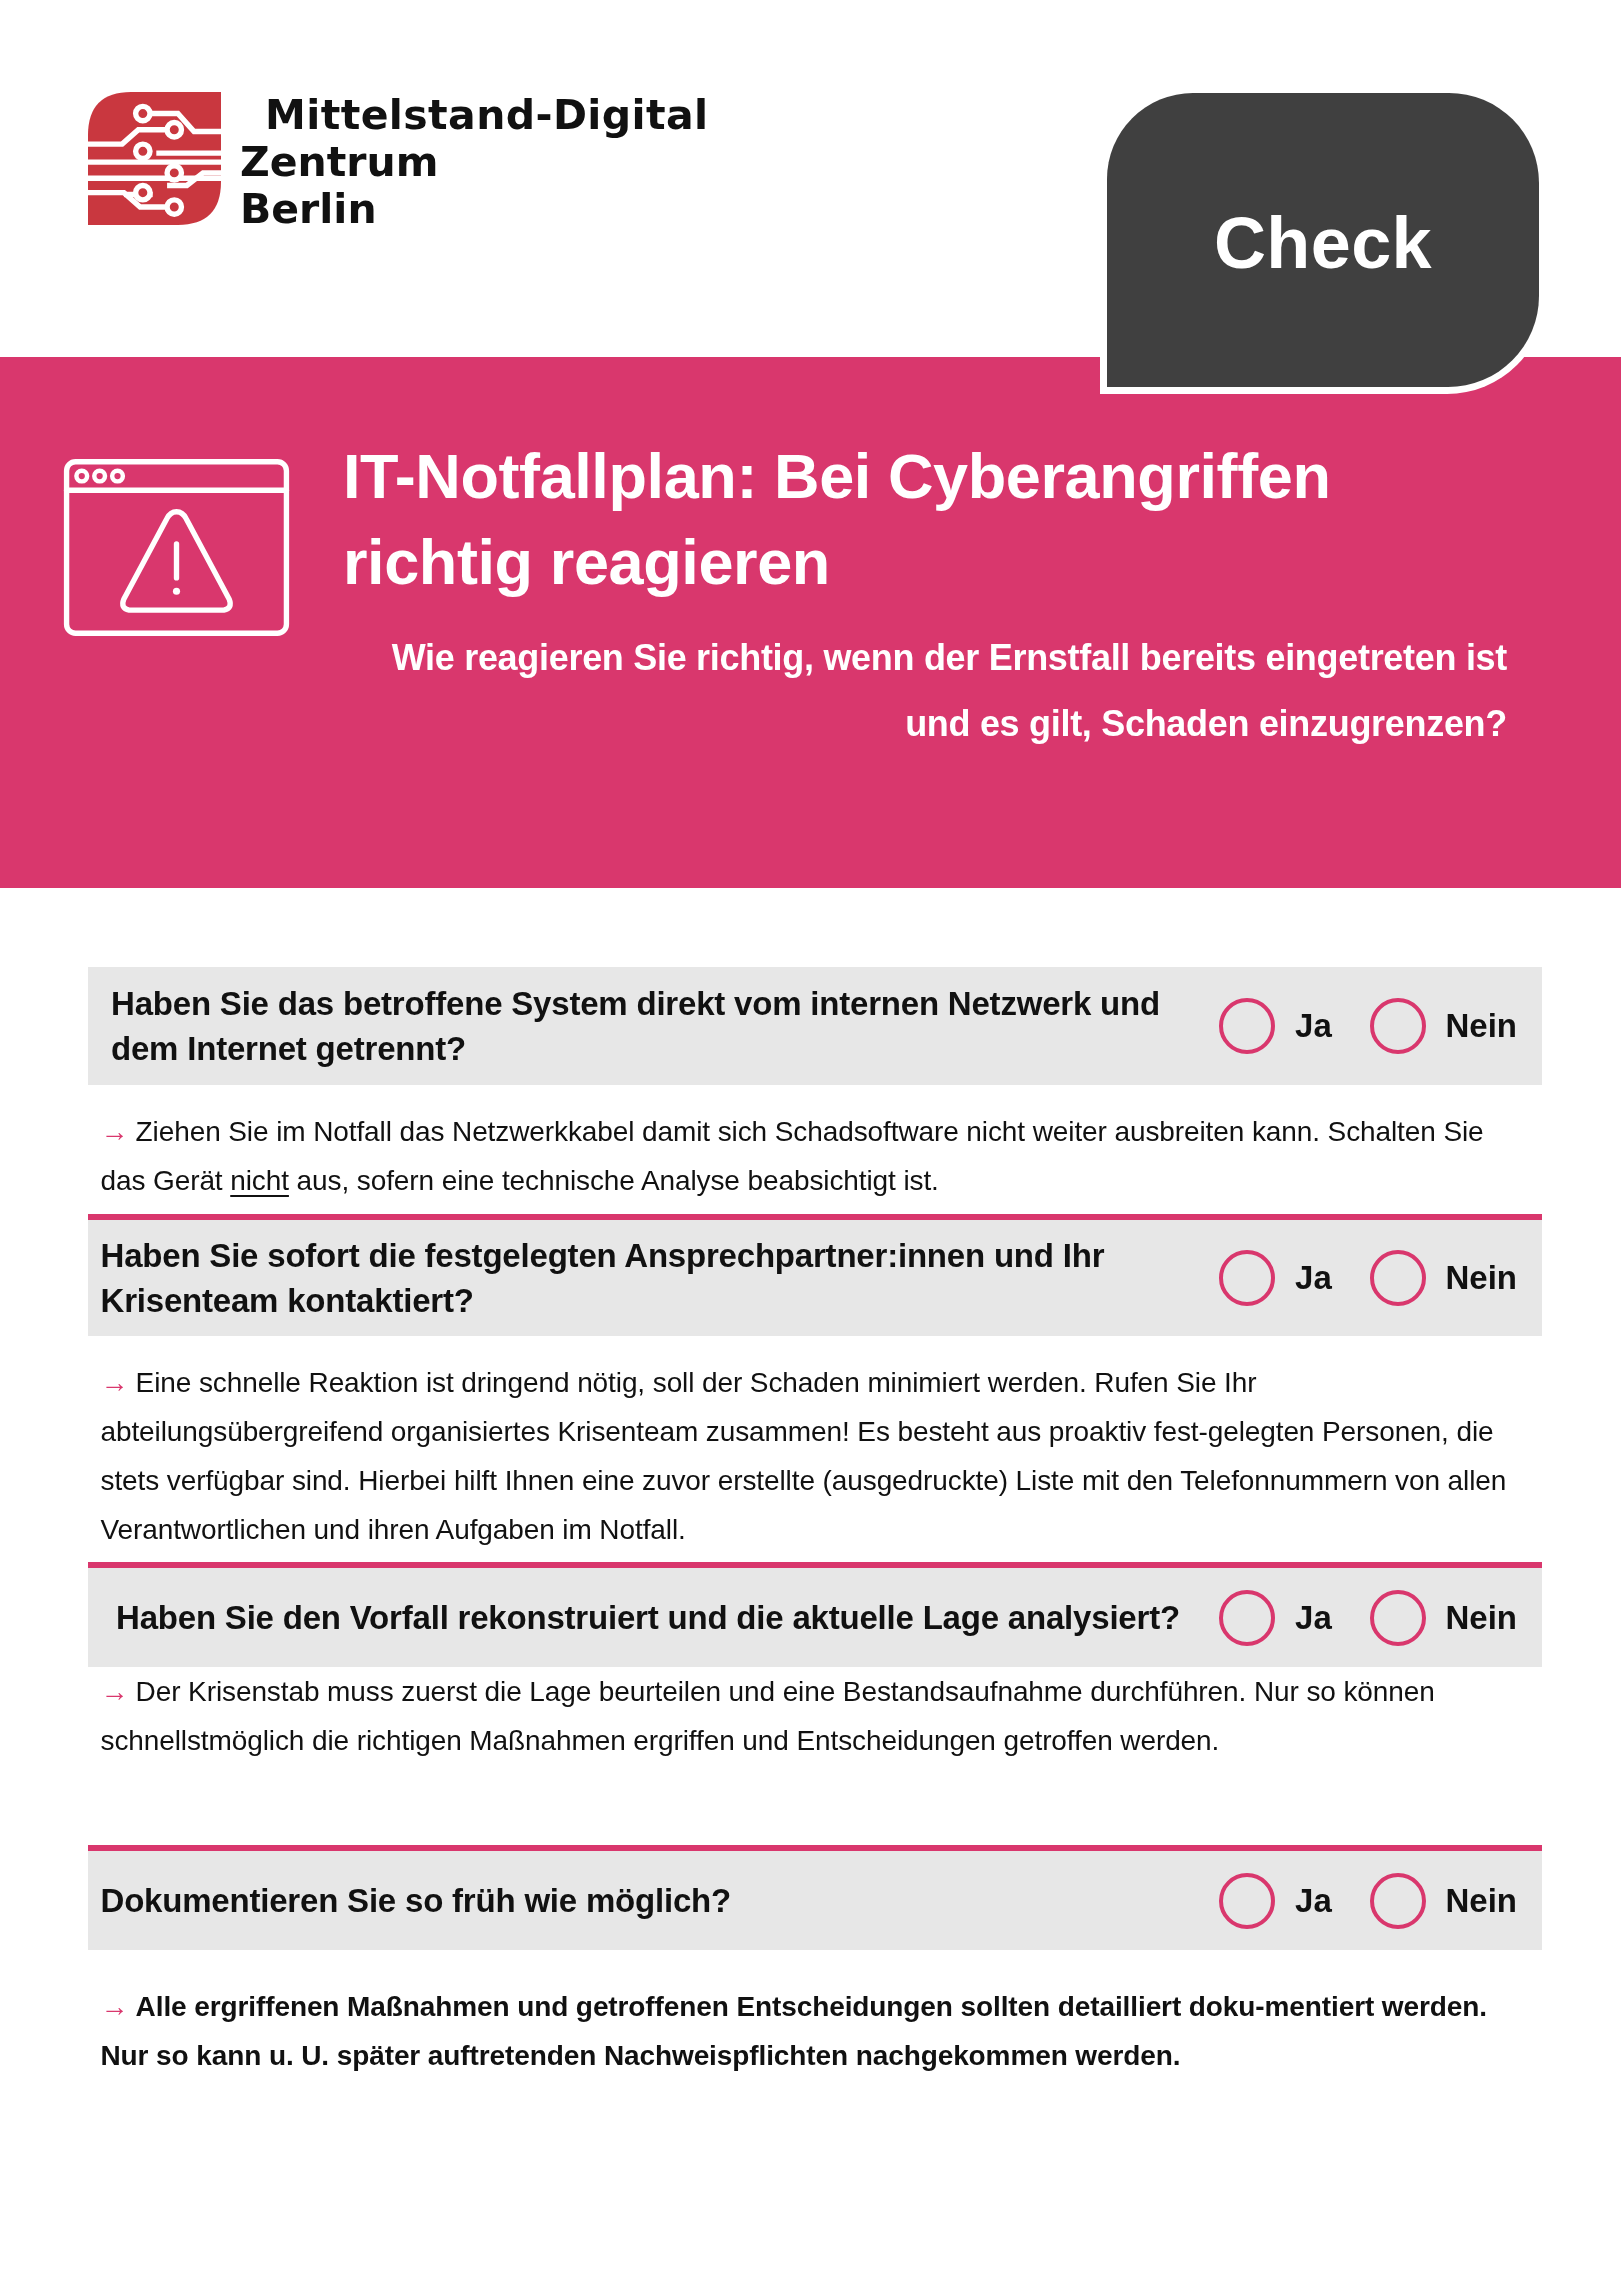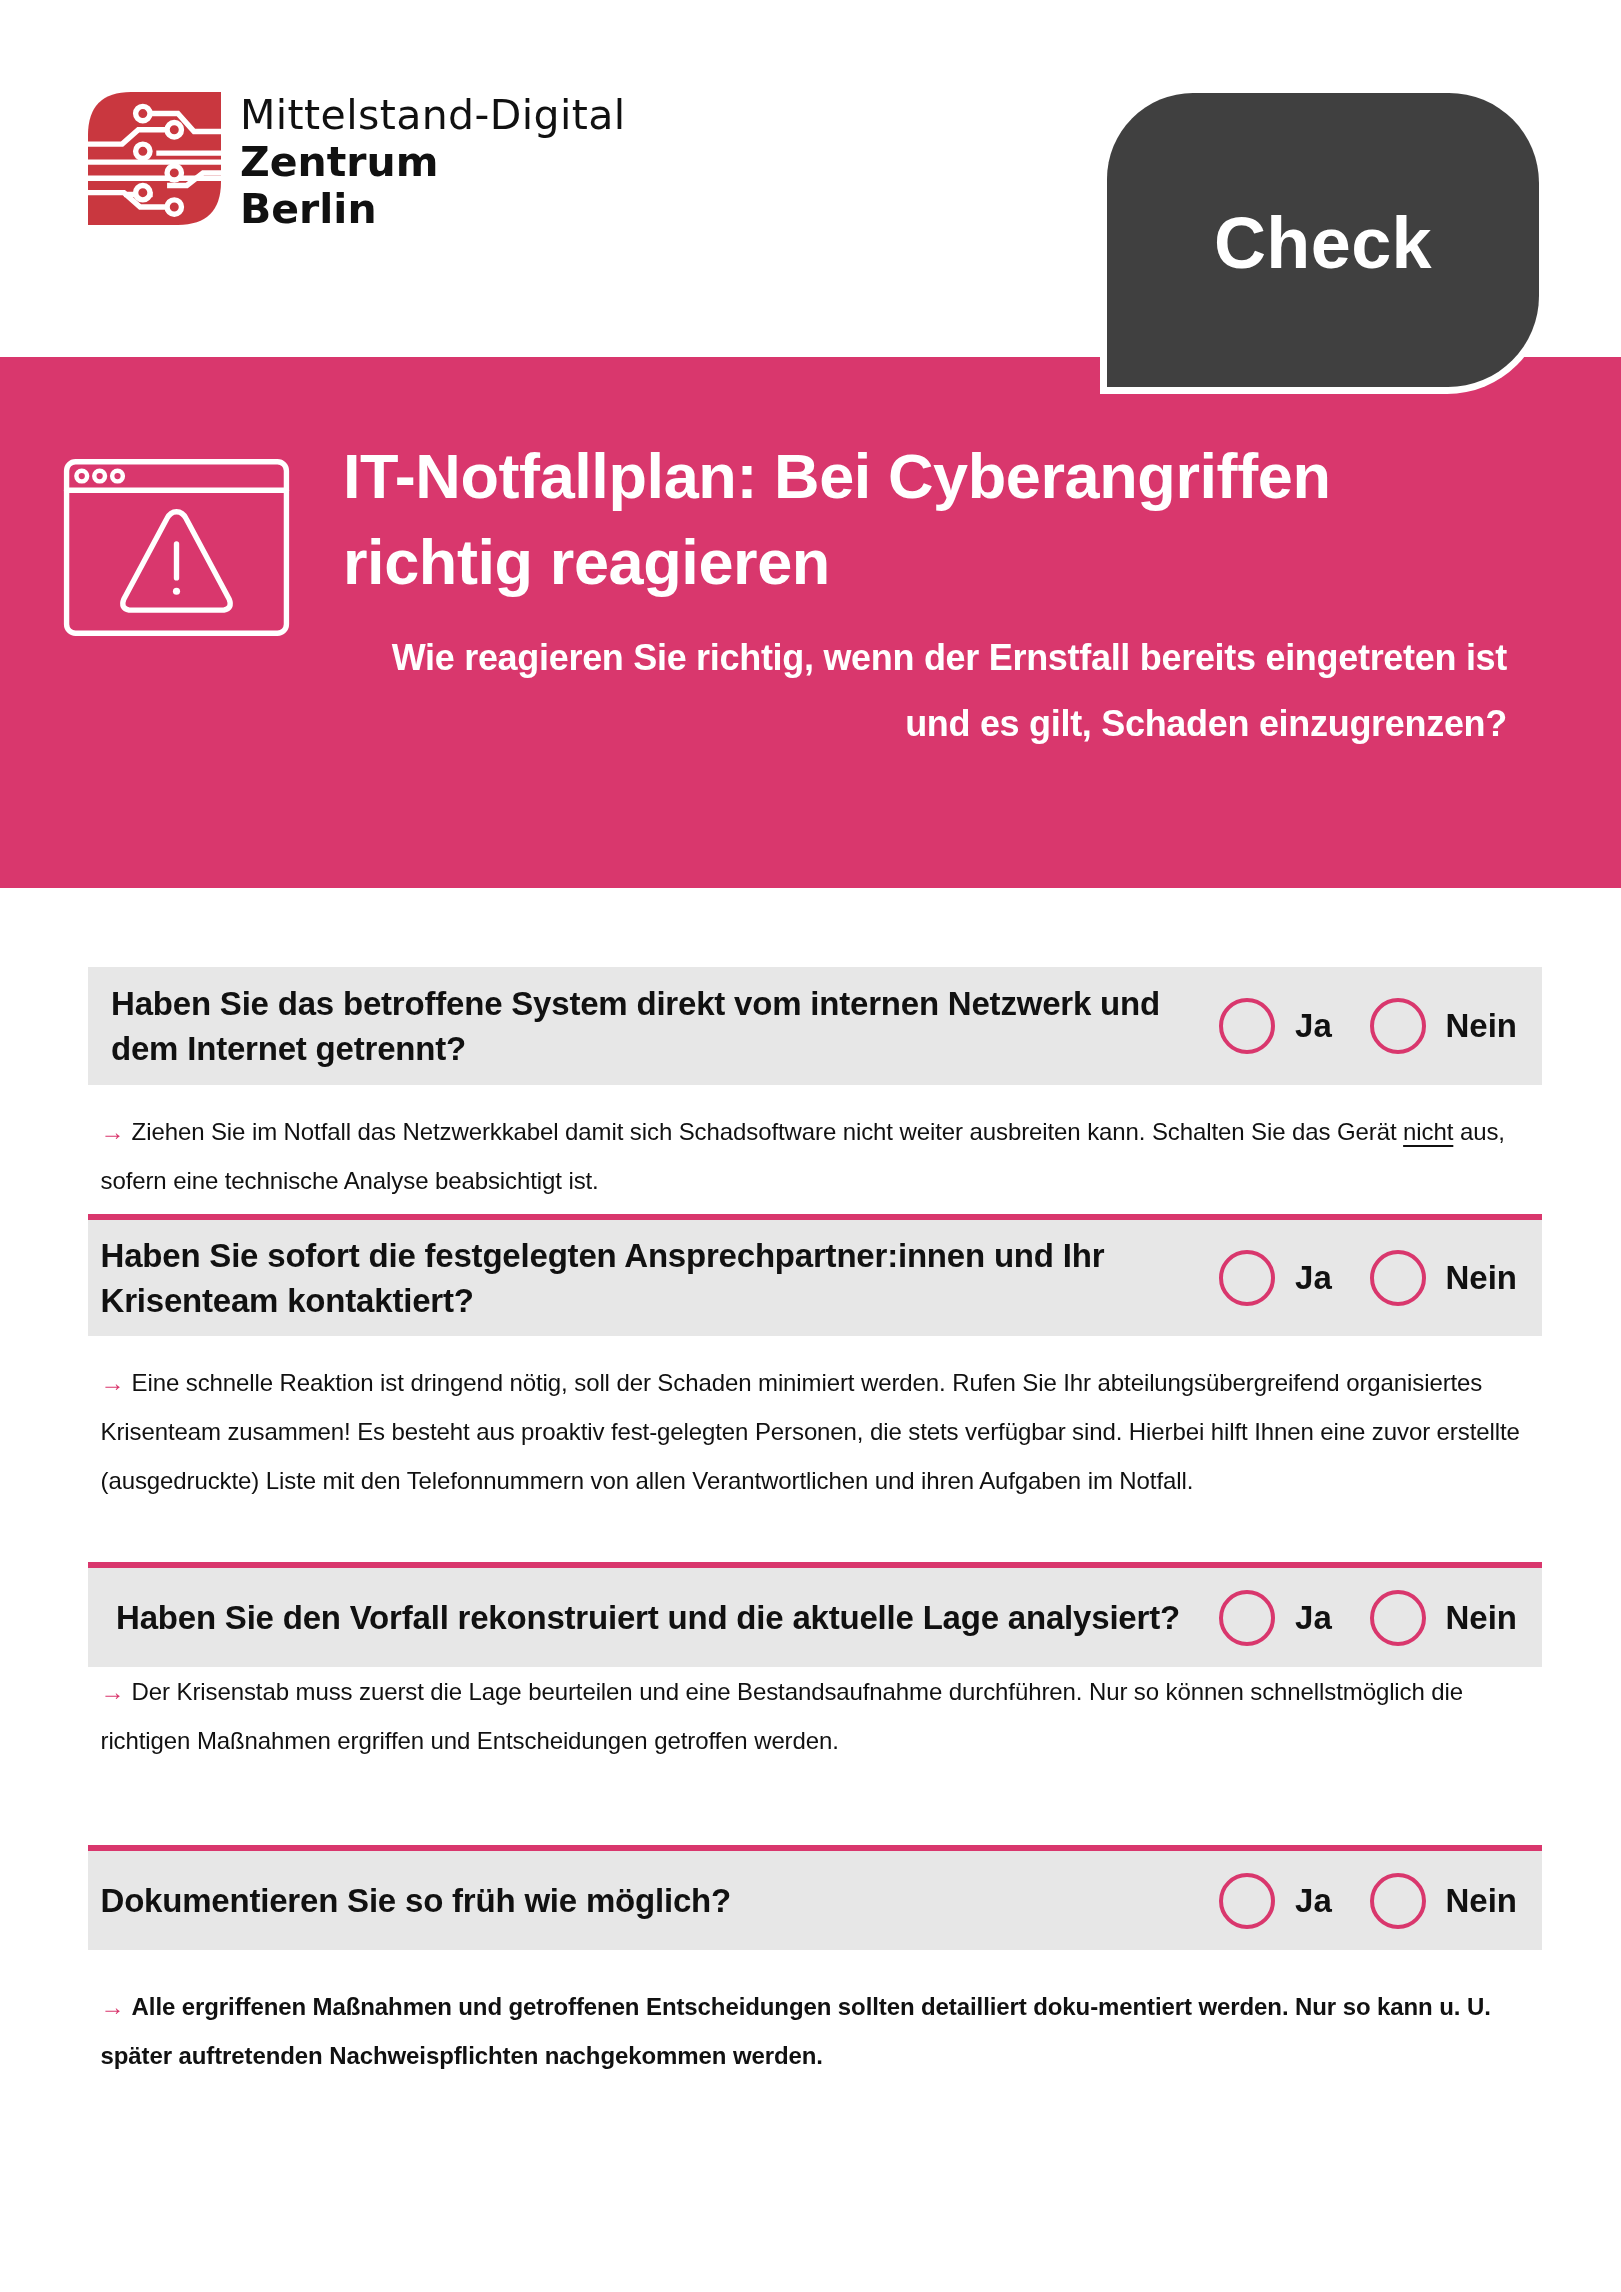--- a/index.html
+++ b/index.html
@@ -4,21 +4,21 @@
   <style>
     * { box-sizing: border-box; margin: 0; padding: 0; }
     html, body { width: 1621px; height: 2293px; background: #ffffff; overflow: hidden; }
     body { position: relative; font-family: "Liberation Sans", "DejaVu Sans", sans-serif; color: #111111; }
 
     
     .logo { position: absolute; left: 88px; top: 92px; width: 573px; height: 139px; }
     .logo-mark { position: absolute; left: 0; top: 0; width: 133px; height: 133px; }
     .logo-text { position: absolute; left: 152px; top: 0; }
     .logo-line { display: block; font-family: "DejaVu Sans", sans-serif; color: #111; white-space: nowrap; }
-    .logo-line.l1 { font-size: 41px; font-weight: 400; line-height: 47px; letter-spacing: 0.4px; }
+    .logo-line.l1 { font-size: 41px; font-weight: 700; line-height: 47px; letter-spacing: 0.4px; margin-left: 25px; }
     .logo-line.l2, .logo-line.l3 { font-size: 41px; font-weight: 700; line-height: 47px; }
 
     
     .banner { position: absolute; left: 0; top: 357px; width: 1621px; height: 531px; background: #d9376d; }
     .check-tab-outline {
       position: absolute; left: 1100px; top: 86px; width: 446px; height: 308px;
       background: #ffffff; border-radius: 91px 97px 99px 0;
     }
     .check-tab {
       position: absolute; left: 1107px; top: 93px; width: 432px; height: 294px;
@@ -52,21 +52,21 @@
     .options { position: absolute; right: 25px; top: 50%; transform: translateY(-50%); display: flex; align-items: flex-start; }
     .opt { display: flex; align-items: center; cursor: pointer; }
     .radio {
       width: 56px; height: 56px; border-radius: 50%;
       border: 4.5px solid #d9376d; background: transparent; display: inline-block;
     }
     .opt-label { font-size: 33px; font-weight: 700; color: #111; margin-left: 19.7px; }
     .opt.nein { margin-left: 38px; }
 
     .answer {
-      font-size: 24px; font-weight: 400; line-height: 49px; color: #111111;
+      font-size: 28px; font-weight: 400; line-height: 49px; color: #111111;
       padding-left: 12.5px; padding-right: 9px; letter-spacing: -0.1px;
     }
     .arrow { color: #d9376d; margin-right: 7.2px; }
     .underline { text-decoration: underline; text-underline-offset: 5.4px; text-decoration-thickness: 1.8px; }
   </style>
 </head>
 <body>
 
 <div class="logo">
   <svg class="logo-mark" viewBox="0 0 148 148">

